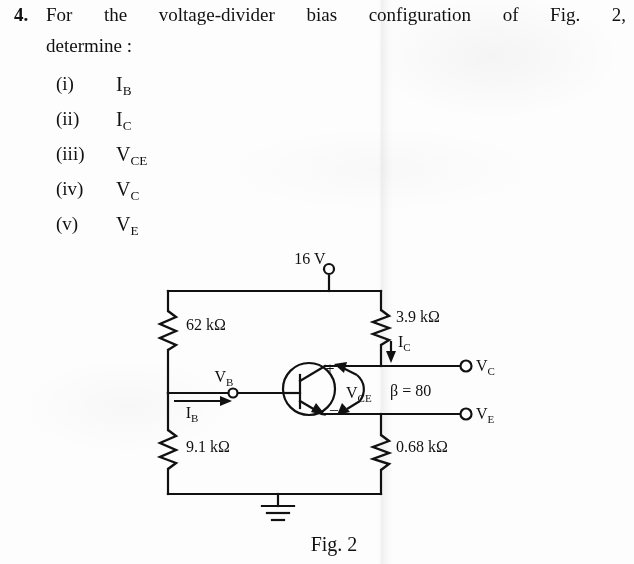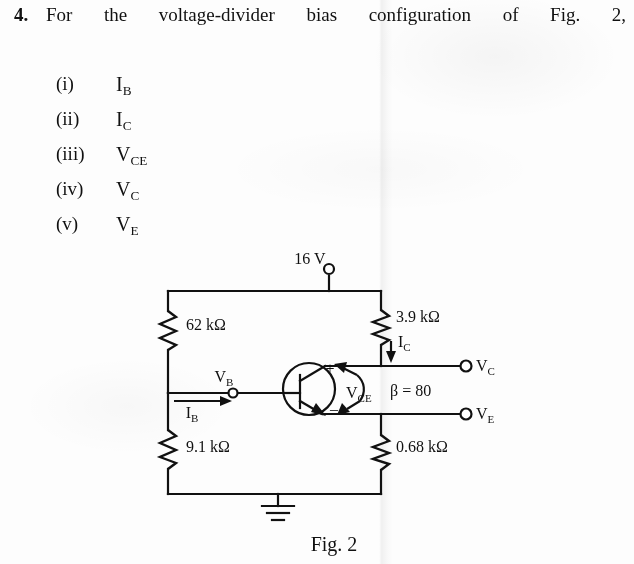--- a/index.html
+++ b/index.html
@@ -142,20 +142,21 @@
     <span class="w">For</span>
     <span class="w">the</span>
     <span class="w">voltage-divider</span>
     <span class="w">bias</span>
     <span class="w">configuration</span>
     <span class="w">of</span>
     <span class="w">Fig.</span>
     <span class="w">2,</span>
   </div>
 
+  <div class="q-line2">determine :</div>
 
   <div class="sublist">
     <div class="sub-row">
       <span class="sub-roman">(i)</span>
       <span class="sub-sym"><span>I</span><sub>B</sub></span>
     </div>
     <div class="sub-row">
       <span class="sub-roman">(ii)</span>
       <span class="sub-sym"><span>I</span><sub>C</sub></span>
     </div>

